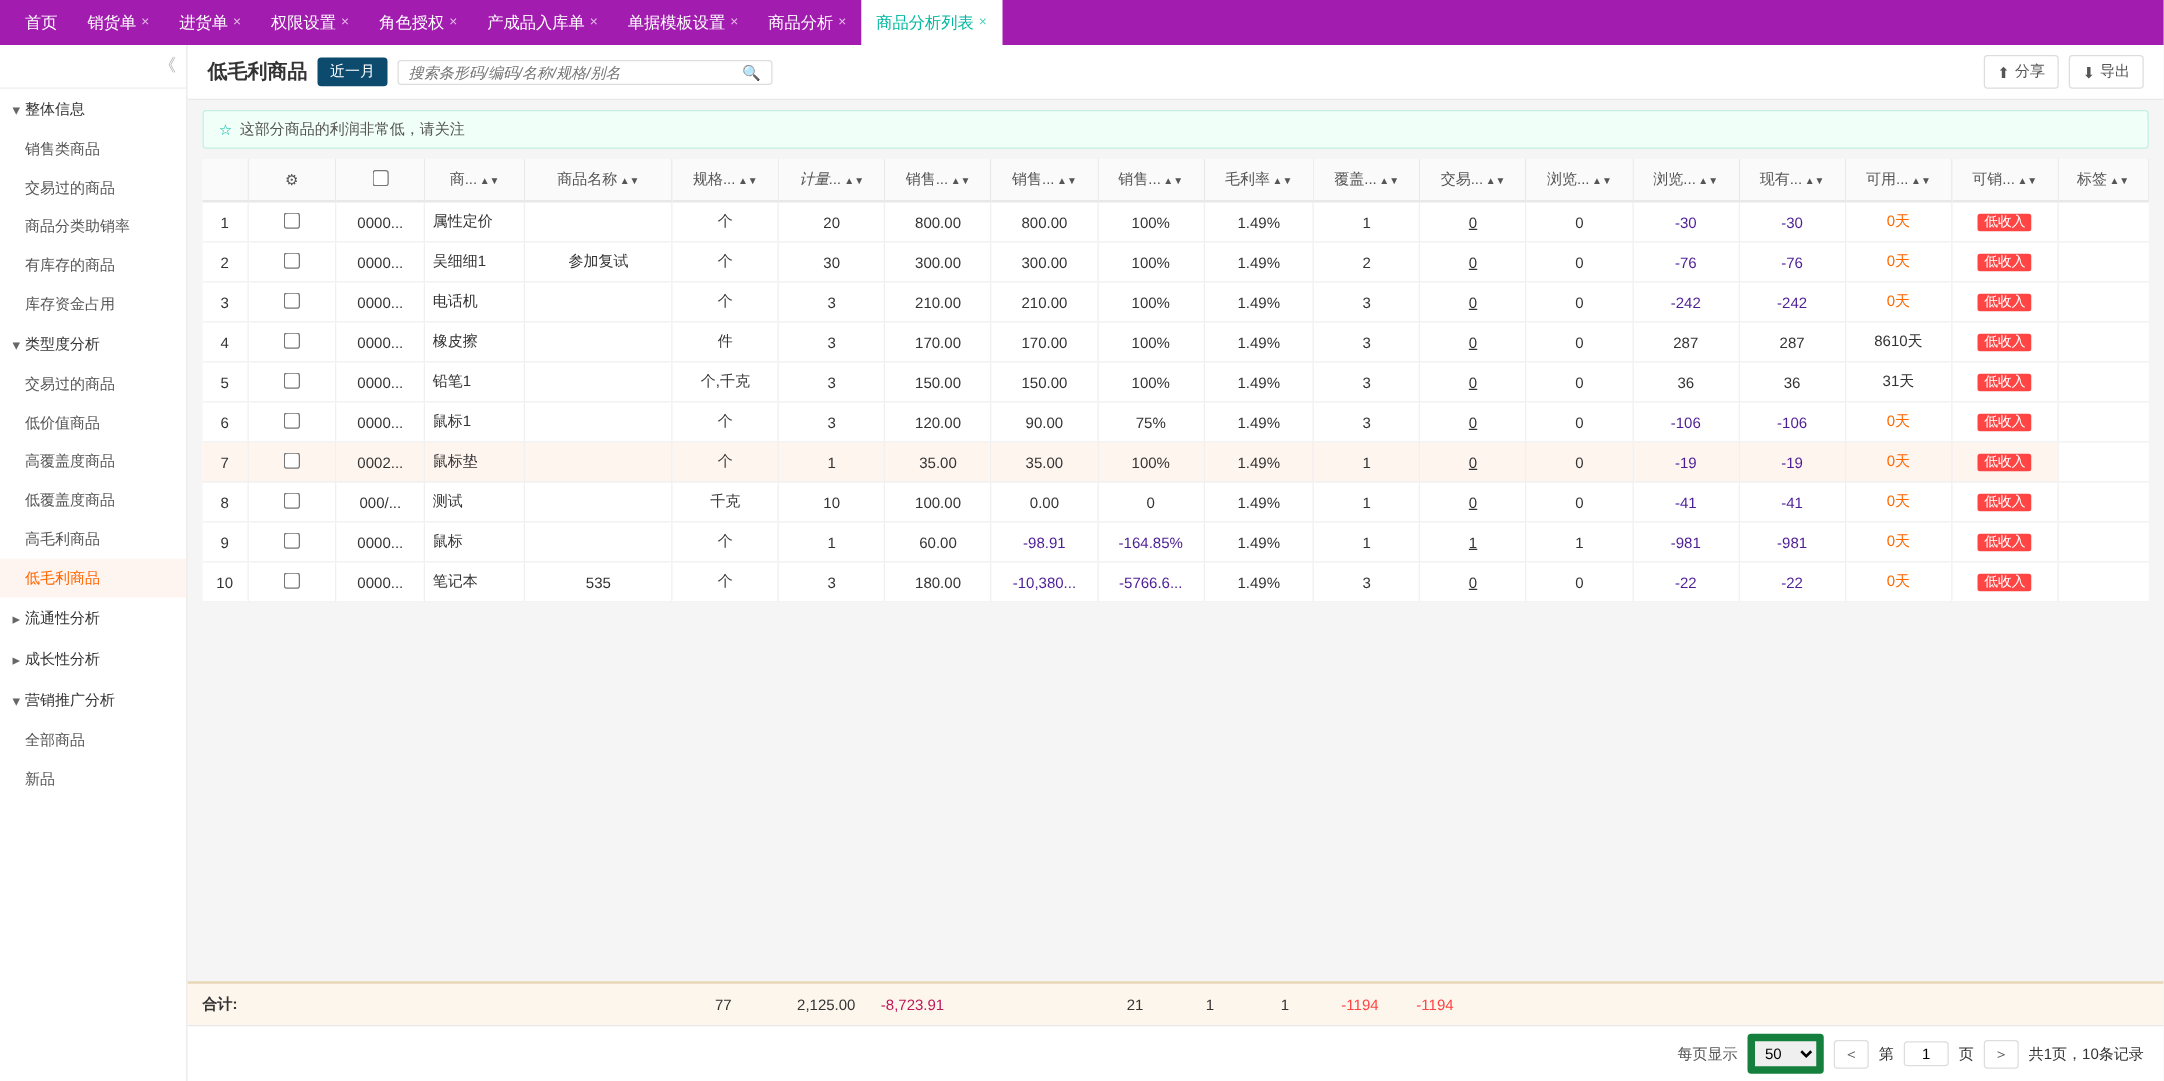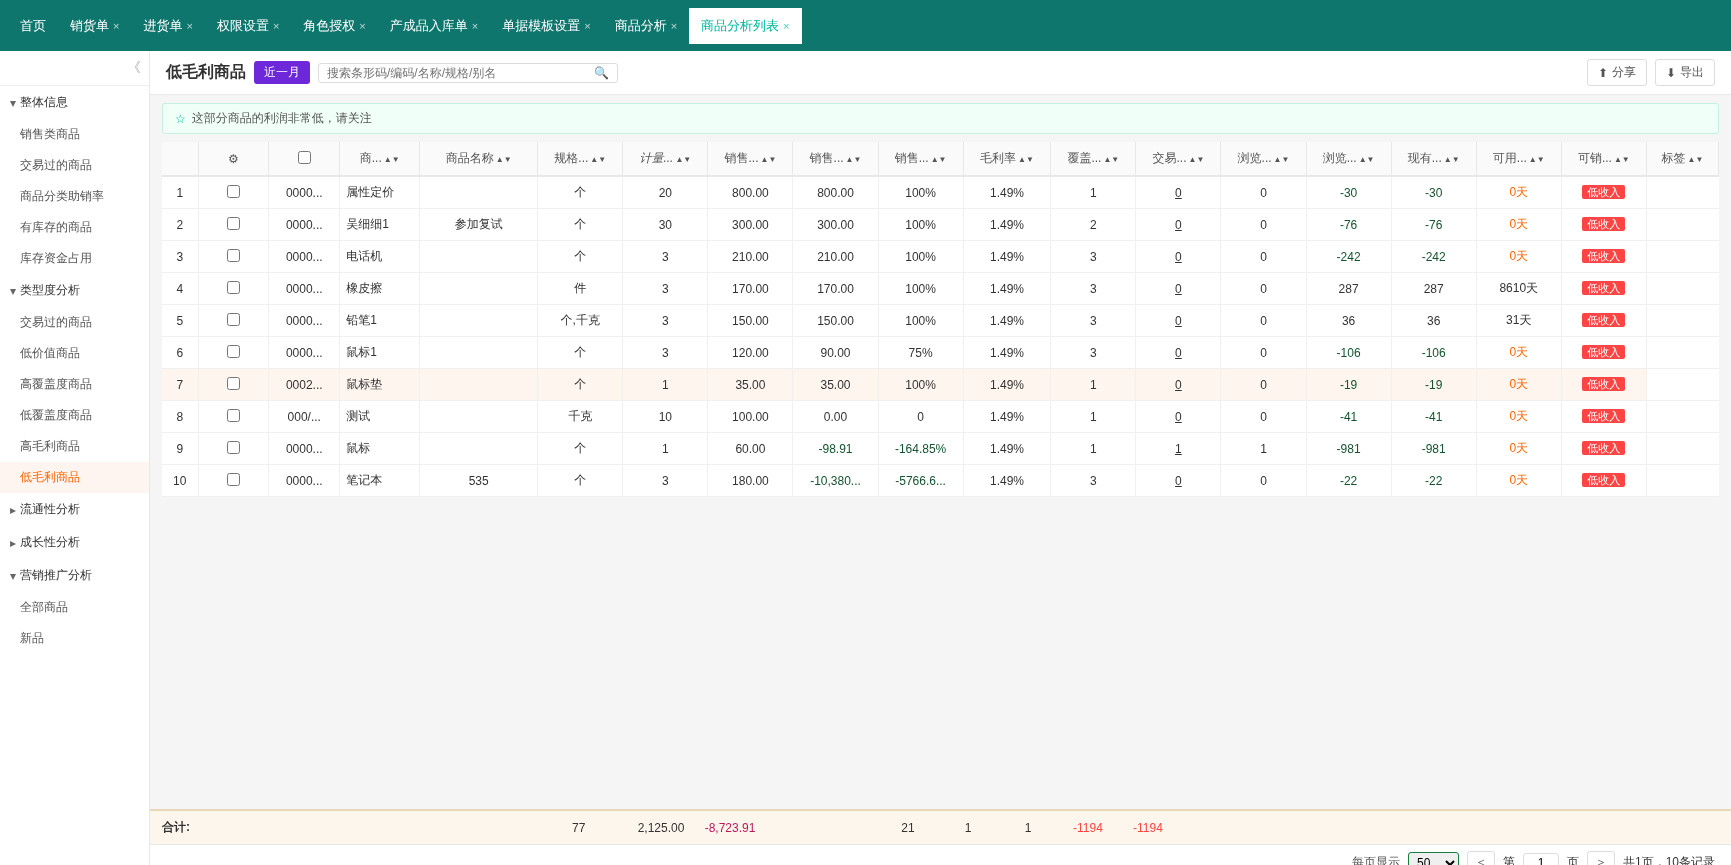--- a/index.html
+++ b/index.html
@@ -1,23 +1,23 @@
 <!DOCTYPE html>
 <html><head>
   <meta charset="utf-8">
   <style>
     * { box-sizing: border-box; margin: 0; padding: 0; }
     body { font-family: 'Microsoft YaHei', Arial, sans-serif; font-size: 12px; background: #f5f5f5; color: #333; }
 
     
     .top-nav {
-      background: #0f766e;
-      display: flex;
-      align-items: center;
-      height: 51px;
+      background: #a21caf;
+      display: flex;
+      align-items: center;
+      height: 36px;
       padding: 0 8px;
     }
     .top-nav .nav-item {
       color: #fff;
       padding: 0 12px;
       height: 36px;
       display: flex;
       align-items: center;
       cursor: pointer;
       font-size: 13px;
@@ -77,21 +77,21 @@
       background: #fff;
       border-bottom: 1px solid #e8e8e8;
       gap: 8px;
     }
     .page-title {
       font-size: 16px;
       font-weight: bold;
       color: #333;
     }
     .period-btn {
-      background: #6d28d9;
+      background: #0c4a6e;
       color: #fff;
       border: none;
       border-radius: 3px;
       padding: 3px 10px;
       font-size: 12px;
       cursor: pointer;
     }
     .search-box {
       display: flex;
       align-items: center;
@@ -100,20 +100,21 @@
       padding: 2px 8px;
       flex: 1;
       max-width: 300px;
     }
     .search-box input {
       border: none;
       outline: none;
       font-size: 12px;
       flex: 1;
       background: transparent;
+      font-style: italic;
     }
     .header-actions {
       margin-left: auto;
       display: flex;
       gap: 8px;
     }
     .action-btn {
       display: flex;
       align-items: center;
       gap: 4px;
@@ -172,21 +173,21 @@
     }
     tbody tr { border-bottom: 1px solid #f0f0f0; }
     tbody tr.highlighted { background: #fff5ef; }
     tbody td {
       padding: 7px 6px;
       text-align: center;
       border-right: 1px solid #f0f0f0;
       white-space: nowrap;
     }
     .td-left { text-align: left; }
-    .red-text { color: #14532d; }
+    .red-text { color: #4c1d95; }
     .orange-text { color: #ff6600; }
     .tag-badge {
       background: #ff4444;
       color: #fff;
       padding: 1px 5px;
       border-radius: 2px;
       font-size: 11px;
     }
     .link-underline {
       text-decoration: underline;
@@ -215,21 +216,21 @@
       align-items: center;
       justify-content: flex-end;
       padding: 6px 16px;
       background: #fff;
       border-top: 1px solid #e8e8e8;
       gap: 8px;
       font-size: 12px;
     }
     .page-size-label { color: #555; }
     .page-size-select {
-      border: 1px solid #15803d;
+      border: 6px solid #15803d;
       border-radius: 3px;
       padding: 2px 4px;
       font-size: 12px;
     }
     .page-nav-btn {
       border: 1px solid #ddd;
       background: #fff;
       padding: 2px 7px;
       border-radius: 3px;
       cursor: pointer;

